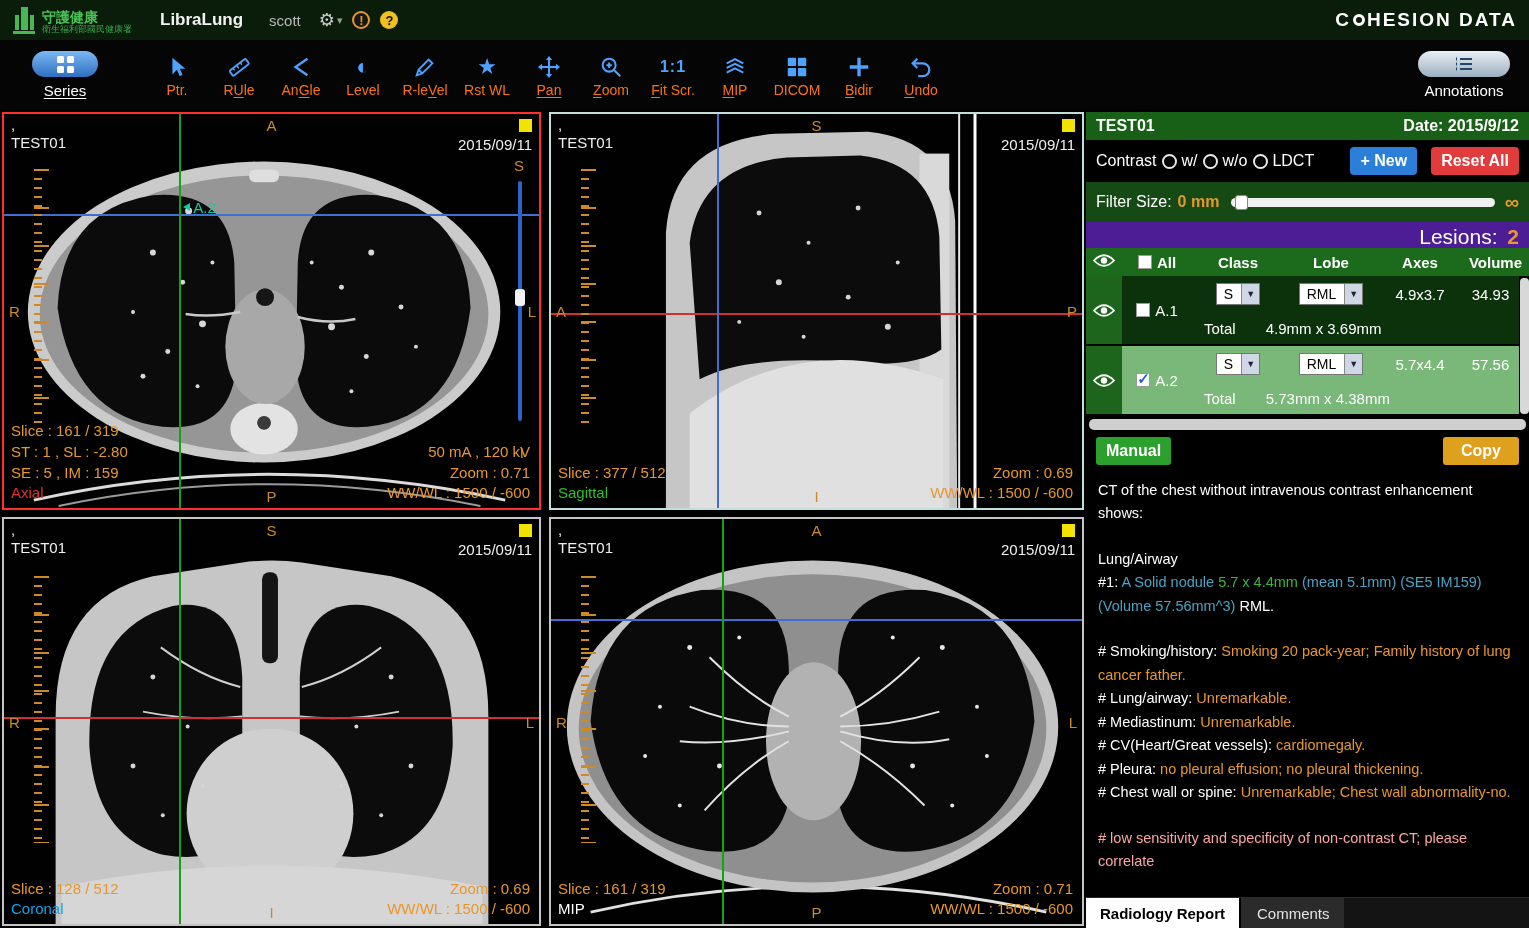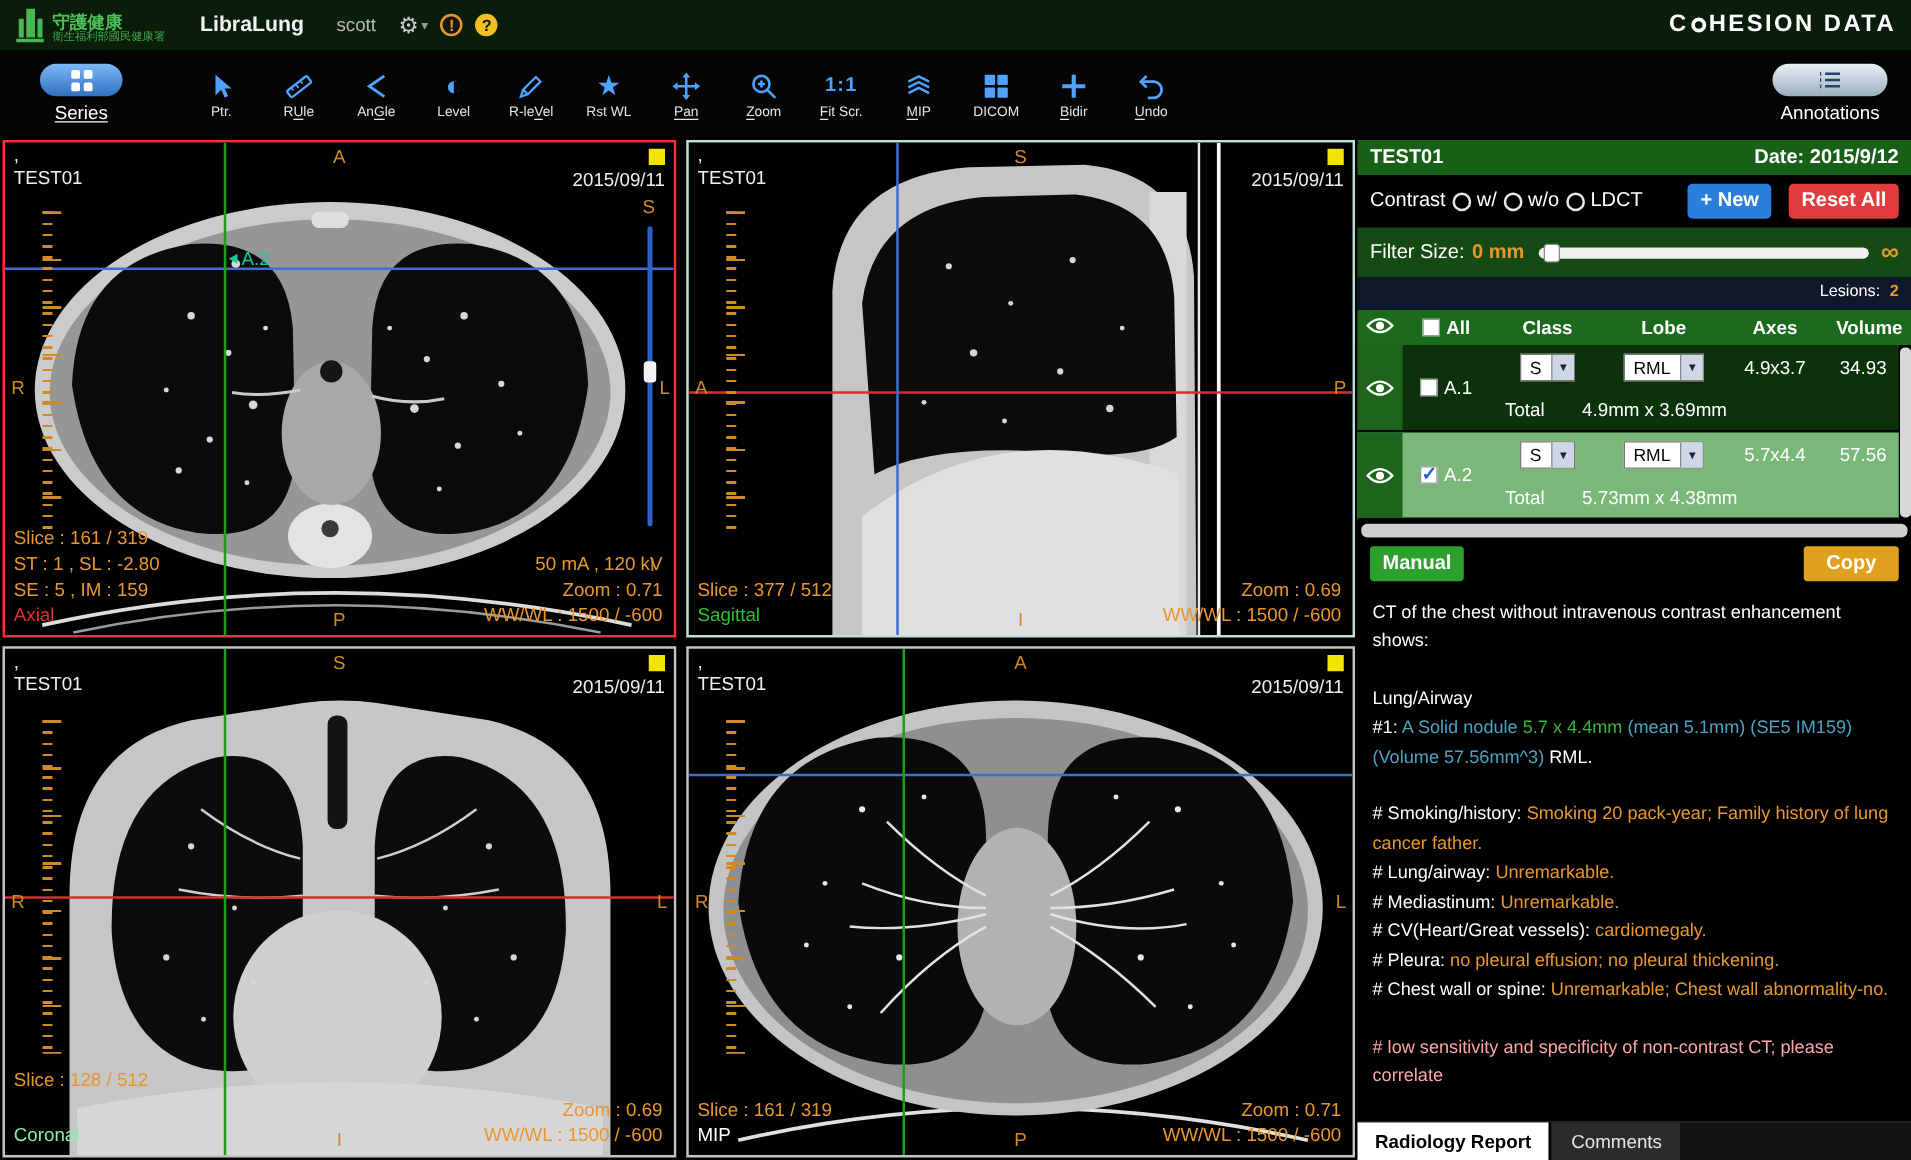--- a/index.html
+++ b/index.html
@@ -29,21 +29,21 @@
   .pill { width:66px; height:26px; border-radius:13px; display:flex; align-items:center; justify-content:center; }
   .pill-series { background:linear-gradient(#7db8f5,#2e6fc0); }
   .pill-annot { background:linear-gradient(#e9eff5,#9cafc0); width:92px; }
   .grid-icon { display:grid; grid-template-columns:7px 7px; gap:3px; }
   .grid-icon i { width:7px; height:7px; background:#fff; border-radius:1.5px; }
   .big-label { color:#fff; font-size:15px; margin-top:5px; }
   .u { text-decoration:underline; text-underline-offset:2px; }
   .tools { display:flex; margin-left:26px; gap:0; }
   .tool { width:62px; display:flex; flex-direction:column; align-items:center; cursor:default; }
   .ticon { height:30px; display:flex; align-items:center; justify-content:center; color:#4da3ff; font-size:22px; }
-  .tlabel { color:#e5e5e5; font-size:11px; white-space:nowrap; }
+  .tlabel { color:#f97316; font-size:14px; white-space:nowrap; }
   .tlabel .key { text-decoration:underline; text-underline-offset:2px; }
   .fit-txt { font-size:16px; font-weight:bold; letter-spacing:1px; }
   .annot-wrap { margin-left:auto; }
 
   
   .main { display:flex; height:818px; background:#000; }
   .vp-grid { width:1086px; height:818px; padding:2px; display:grid;
     grid-template-columns:539px 1fr; grid-template-rows:398px 1fr; gap:7px 8px; }
   .viewport { position:relative; overflow:hidden; background:#000; border:2px solid #c4c4c4; }
   .vp-axial { border-color:#ff2f2f; }
@@ -60,21 +60,21 @@
       repeating-linear-gradient(to bottom,#cf8a28 0 2px,transparent 2px 9px);
     background-size:15px 100%,8px 100%; background-repeat:no-repeat; }
 
   .c-tl { position:absolute; top:2px; left:7px; font-size:15px; line-height:1.2; color:#efefef; }
   .c-tr { position:absolute; top:5px; right:7px; display:flex; flex-direction:column; align-items:flex-end; gap:4px;
     font-size:15px; color:#efefef; }
   .ysq { width:13px; height:13px; background:#f2e400; display:block; }
   .c-bl { position:absolute; bottom:4px; left:7px; font-size:15px; line-height:1.38; color:#e8972e; }
   .c-br { position:absolute; bottom:4px; right:9px; font-size:15px; line-height:1.38; color:#e8972e; text-align:right; }
   .plane-axial { color:#e03030; } .plane-sagittal { color:#2fbf2f; }
-  .plane-coronal { color:#86efac;margin-top:24px; } .plane-mip { color:#fff; }
+  .plane-coronal { color:#0ea5e9; } .plane-mip { color:#fff; }
 
   .orient { position:absolute; color:#cf8a28; font-size:15px; }
   .o-top { top:3px; left:50%; transform:translateX(-50%); }
   .o-bottom { bottom:3px; left:50%; transform:translateX(-50%); }
   .o-left { left:5px; top:50%; transform:translateY(-50%); }
   .o-right { right:5px; top:50%; transform:translateY(-50%); }
   .o-right-in { right:3px; top:50%; transform:translateY(-50%); }
   .sl-top { position:absolute; right:15px; top:11%; color:#cf8a28; font-size:15px; }
   .sl-bot { position:absolute; right:15px; bottom:12%; color:#cf8a28; font-size:15px; }
   .vslider { position:absolute; right:17px; top:17%; height:61%; width:4px; background:#2f62c8; border-radius:2px; }
@@ -92,21 +92,21 @@
   input.rad { appearance:none; width:15px; height:15px; border:2px solid #e8e8e8; border-radius:50%; background:transparent; }
   .btn { border:none; border-radius:4px; color:#fff; font-weight:bold; font-size:16px; padding:5px 10px;
     font-family:"Liberation Sans",sans-serif; cursor:default; }
   .btn-new { background:#2b7fd9; margin-left:auto; }
   .btn-reset { background:#e23b3b; margin-left:8px; }
   .filterrow { height:40px; background:#154a15; display:flex; align-items:center; padding:0 10px; font-size:16px; }
   .fval { color:#e8972e; font-weight:bold; margin-left:6px; }
   .ftrack { flex:1; height:9px; background:#f0f0f0; border-radius:5px; margin:0 10px 0 12px; position:relative; }
   .fthumb { position:absolute; left:4px; top:-3px; width:13px; height:15px; background:#fff; border:1px solid #8a8a8a; border-radius:3px; }
   .inf { color:#e8972e; font-size:20px; font-weight:bold; }
-  .lesrow { height:26px; background:#0f172a; text-align:right; padding:3px 10px; font-size:13px; }
+  .lesrow { height:26px; background:#4c1d95; text-align:right; padding:3px 10px; font-size:21px; }
   .lesrow b { color:#e8972e; margin-left:4px; }
 
   .tgrid { display:grid; grid-template-columns:36px 70px 92px 94px 84px 1fr; align-items:center; }
   .thead { height:28px; background:#1c6b1c; font-weight:bold; font-size:15px; }
   .thead > div { text-align:center; }
   .allcell { display:flex; align-items:center; justify-content:center; gap:5px; }
   input.cb { appearance:none; width:14px; height:14px; border:1px solid #9a9a9a; background:#fff; position:relative; flex:none; }
   input.cb:checked::after { content:"✓"; position:absolute; top:-4px; left:0px; color:#1f5fd0; font-weight:bold; font-size:15px; }
   .rows-wrap { position:relative; padding-right:10px; }
   .vscroll { position:absolute; right:0; top:2px; bottom:2px; width:9px; background:#d8d8d8; border-radius:4px; }

